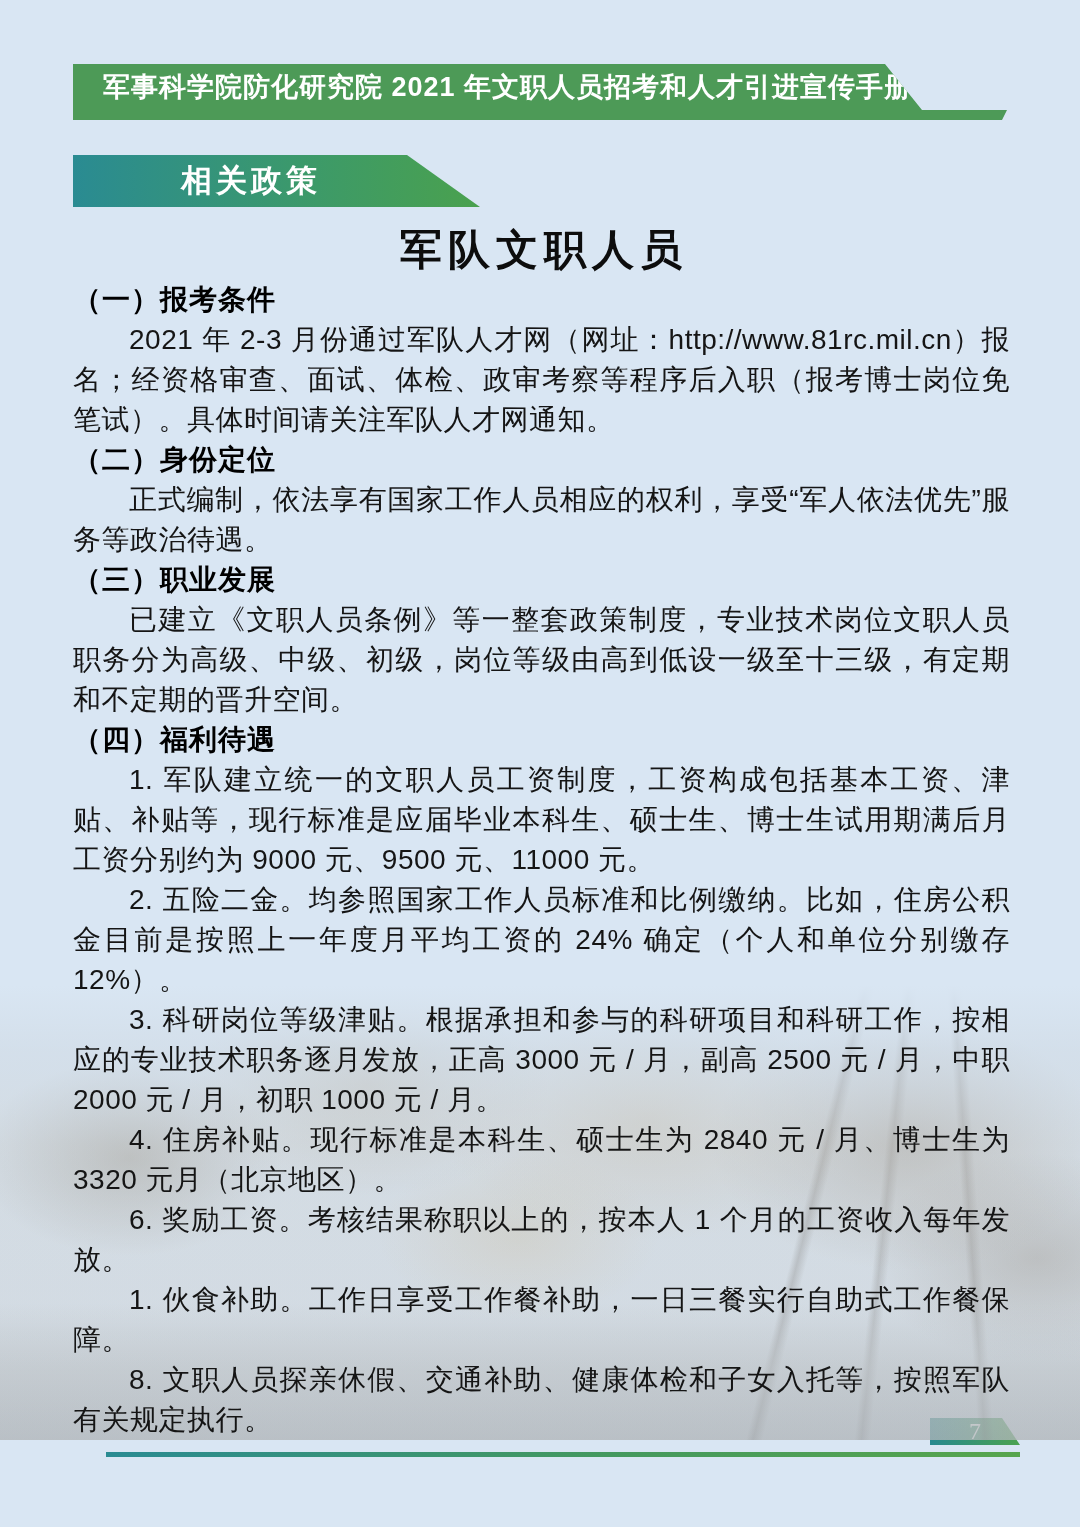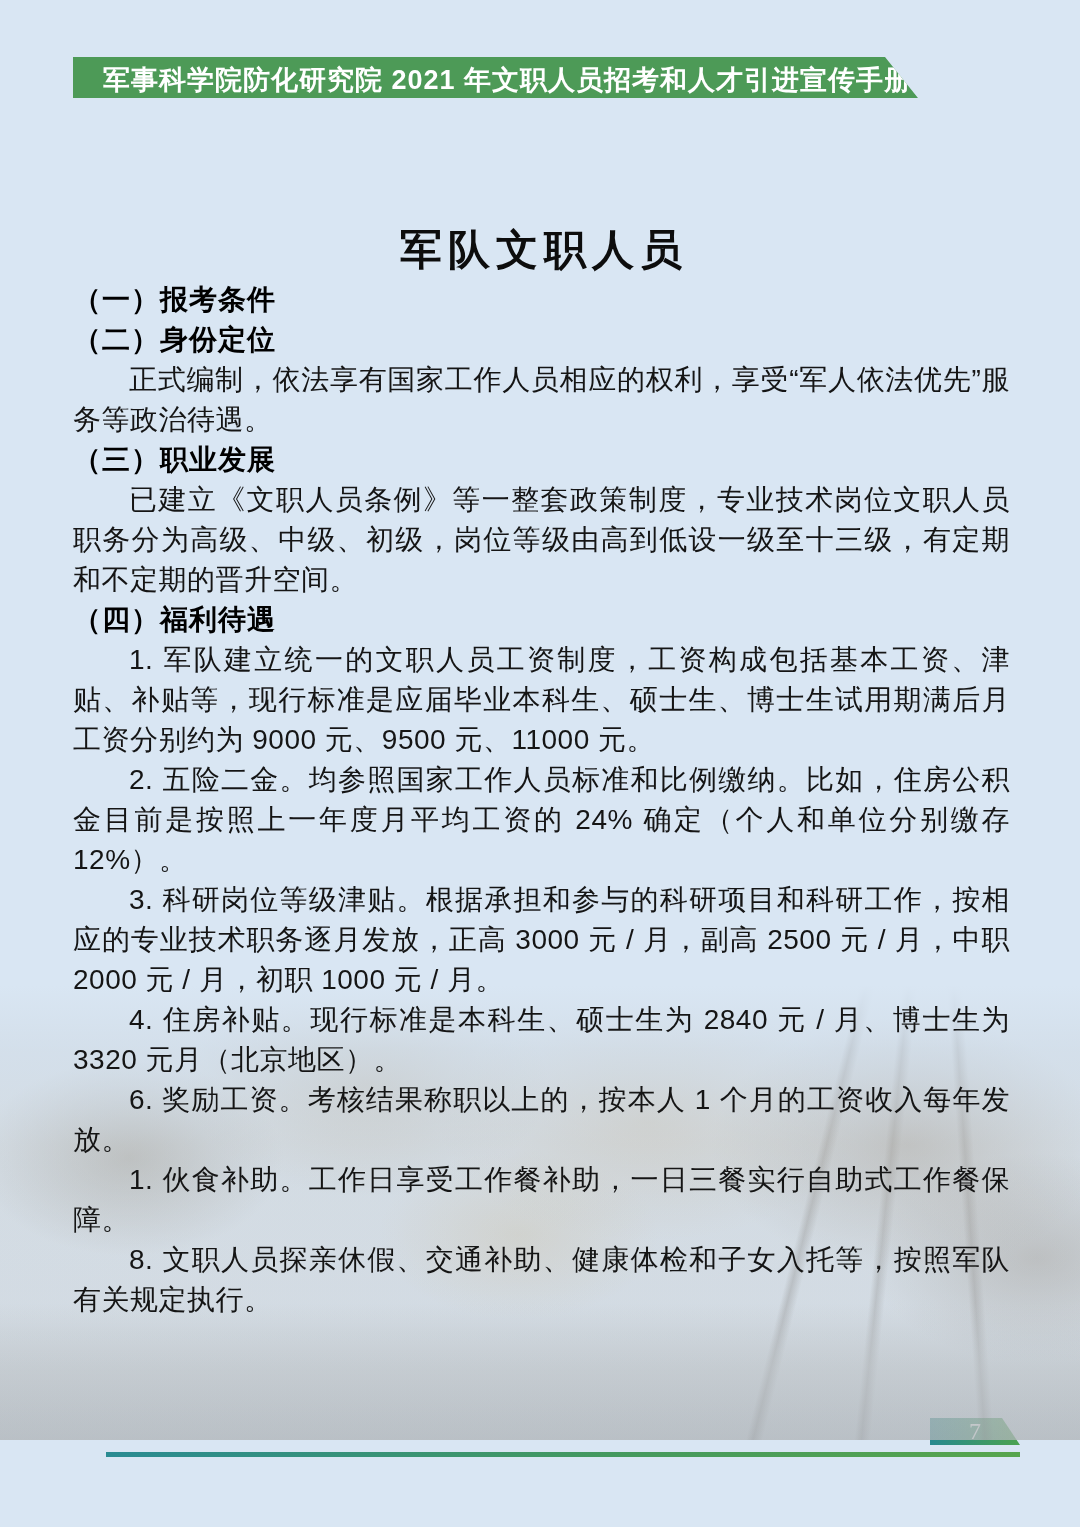--- a/index.html
+++ b/index.html
@@ -5,22 +5,22 @@
   html,body{margin:0;padding:0;}
   .page{
     position:relative;
     width:1080px;height:1527px;
     background:#d9e6f3;
     overflow:hidden;
     font-family:"Liberation Sans",sans-serif;
   }
   
   .banner{
-    position:absolute;left:73px;top:57px;
-    width:934px;height:41px;
+    position:absolute;left:73px;top:64px;
+    width:934px;height:56px;
     background:#4d9a57;
     clip-path:polygon(0 0,812px 0,849px 46px,934px 46px,929px 56px,0 56px);
   }
   .banner-text{
     display:block;
     color:#ffffff;
     font-size:27px;font-weight:bold;
     letter-spacing:1px;
     line-height:47px;
     padding-left:30px;
@@ -124,27 +124,31 @@
 </style>
 </head>
 <body>
 
 <div class="page">
 
   <div class="banner">
     <span class="banner-text">军事科学院防化研究院 2021 年文职人员招考和人才引进宣传手册</span>
   </div>
 
+  <div class="tag">
+    <span class="tag-text">相关政策</span>
+  </div>
 
   <h1 class="title">军队文职人员</h1>
 
   <div class="photo"></div>
 
   <div class="content">
     <h2>（一）报考条件</h2>
+    <p>2021 年 2-3 月份通过军队人才网（网址：http://www.81rc.mil.cn）报名；经资格审查、面试、体检、政审考察等程序后入职（报考博士岗位免笔试）。具体时间请关注军队人才网通知。</p>
 
     <h2>（二）身份定位</h2>
     <p>正式编制，依法享有国家工作人员相应的权利，享受“军人依法优先”服务等政治待遇。</p>
 
     <h2>（三）职业发展</h2>
     <p>已建立《文职人员条例》等一整套政策制度，专业技术岗位文职人员职务分为高级、中级、初级，岗位等级由高到低设一级至十三级，有定期和不定期的晋升空间。</p>
 
     <h2>（四）福利待遇</h2>
     <p>1. 军队建立统一的文职人员工资制度，工资构成包括基本工资、津贴、补贴等，现行标准是应届毕业本科生、硕士生、博士生试用期满后月工资分别约为 9000 元、9500 元、11000 元。</p>
     <p>2. 五险二金。均参照国家工作人员标准和比例缴纳。比如，住房公积金目前是按照上一年度月平均工资的 24% 确定（个人和单位分别缴存 12%）。</p>

